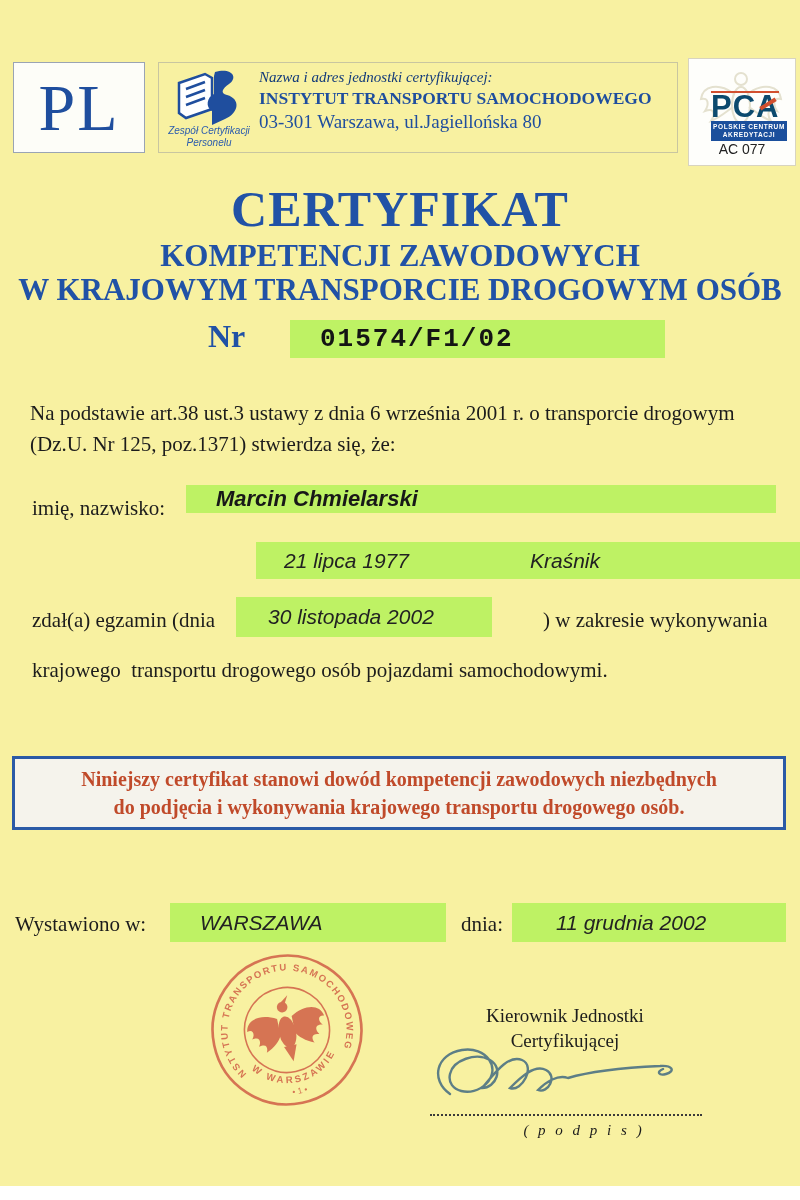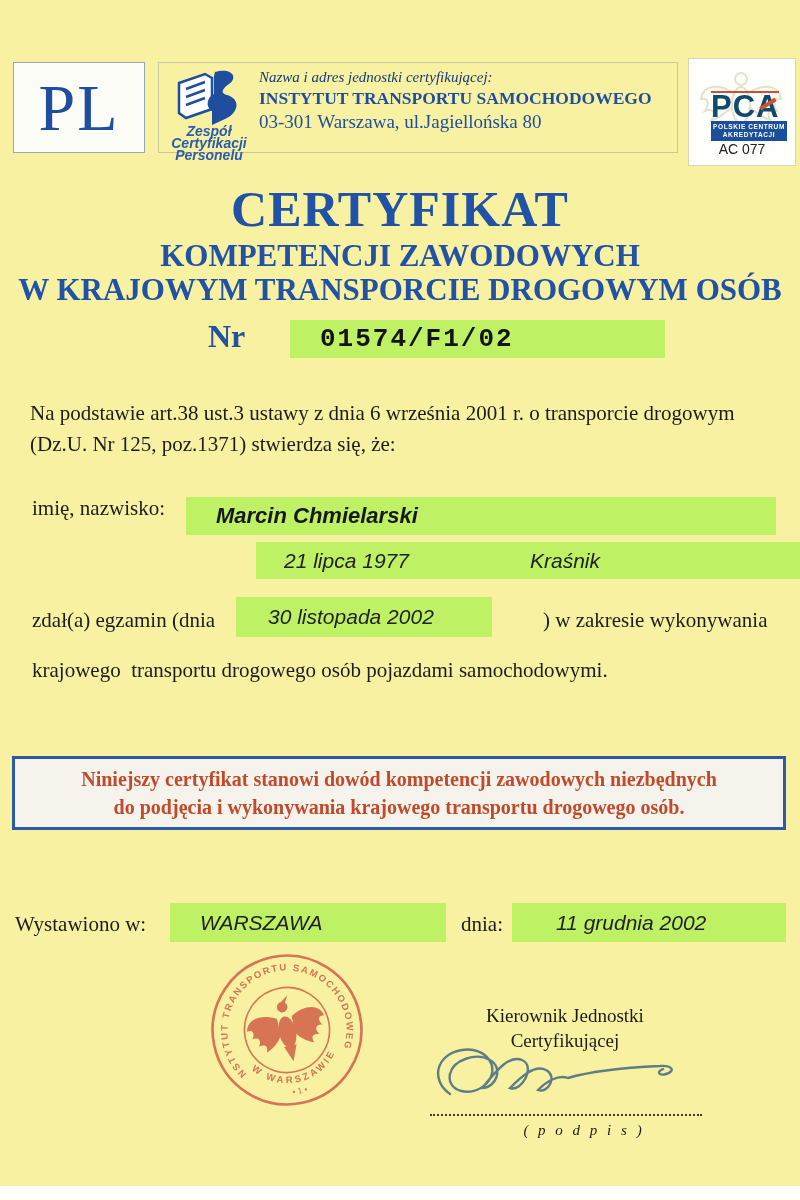--- a/index.html
+++ b/index.html
@@ -27,21 +27,21 @@
     font-size:66px;color:#1f4e9e;letter-spacing:2px;
   }
   .mid-box{
     left:158px;top:62px;width:518px;height:89px;
     border:1px solid #c9c6a0;
   }
   .its-logo{left:10px;top:4px;}
   .its-unit{
     left:0px;top:62px;width:100px;text-align:center;
     font-family:"Liberation Sans",sans-serif;font-style:italic;
-    font-size:14px;line-height:12px;color:#2b5cad;font-weight:bold;
+    font-size:10px;line-height:12px;color:#2b5cad;
   }
   .issuer-label{
     left:100px;top:6px;font-style:italic;font-size:15px;color:#123a7a;
   }
   .issuer-name{
     left:100px;top:25px;font-weight:bold;font-size:17.5px;color:#1f4e9e;
   }
   .issuer-address{
     left:100px;top:48px;font-size:19px;color:#1f4e9e;
   }
@@ -105,21 +105,21 @@
 
   
   .legal{
     left:30px;top:398px;width:745px;
     font-size:21px;color:#1c1c1c;line-height:31px;
   }
 
   
   .row-label{font-size:21px;color:#1c1c1c;}
   .name-label{left:32px;top:496px;}
-  .name-box{left:186px;top:497px;width:590px;height:38px;display:flex;align-items:center;}
+  .name-box{left:186px;top:485px;width:590px;height:28px;display:flex;align-items:center;}
   .name-value{
     font-family:"Liberation Sans",sans-serif;font-weight:bold;font-style:italic;
     font-size:22px;color:#181818;padding-left:30px;
   }
   .birth-label{left:32px;top:552px;}
   .birth-box{left:256px;top:542px;width:608px;height:37px;display:flex;align-items:center;}
   .birth-date{
     font-family:"Liberation Sans",sans-serif;font-style:italic;
     font-size:21px;color:#222;padding-left:28px;
   }

